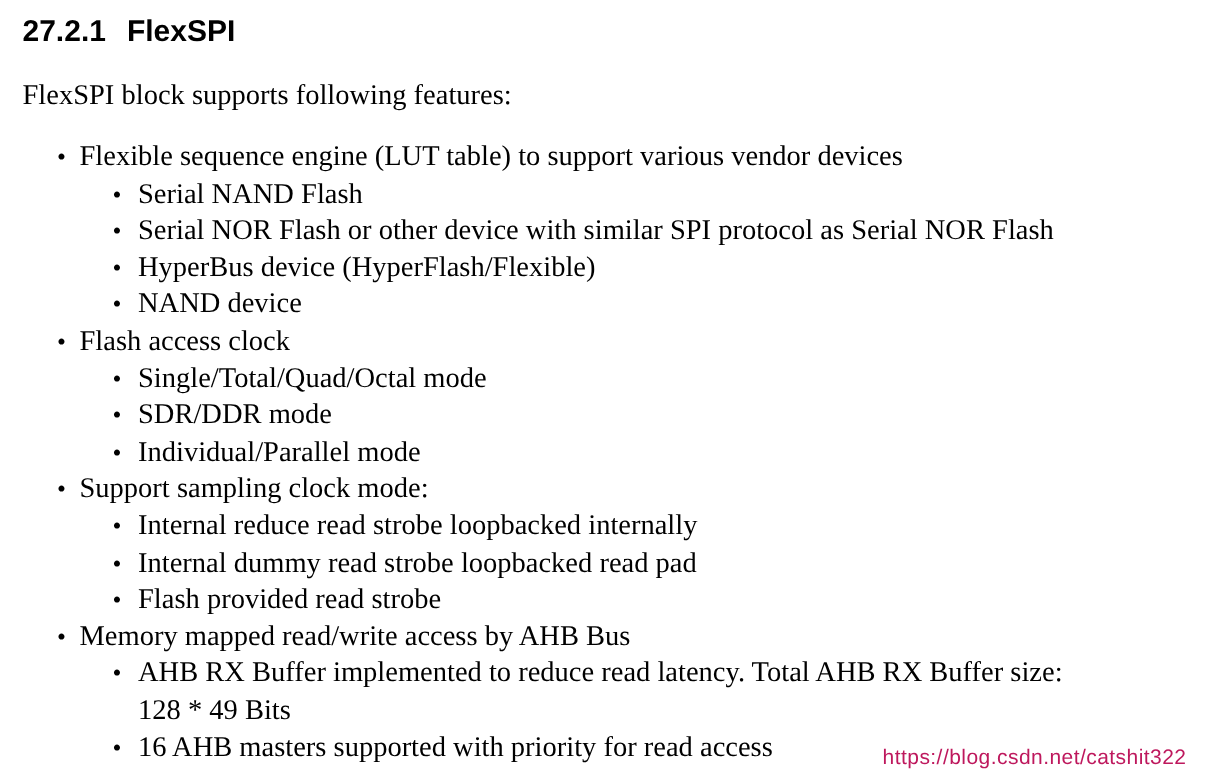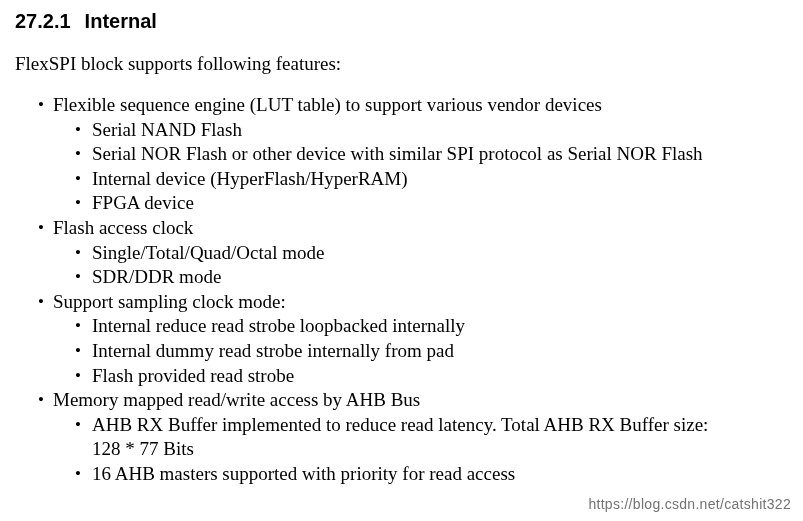--- a/index.html
+++ b/index.html
@@ -75,66 +75,67 @@
   }
   ul.sub-list > li.narrow {
     max-width: 618px;
   }
   .watermark {
     position: absolute;
     right: 12px;
     bottom: 9px;
     font-family: "Liberation Sans", sans-serif;
     font-size: 14px;
-    color: #737373;
+    color: #be185d;
     letter-spacing: 0.3px;
     white-space: nowrap;
   }
 </style>
 </head>
 <body>
 
 <div class="page">
 
   <h1 class="heading">
     <span class="sec-num">27.2.1</span>
-    <span class="sec-title">Internal</span>
+    <span class="sec-title">FlexSPI</span>
   </h1>
 
   <p class="intro">FlexSPI block supports following features:</p>
 
   <ul class="feature-list">
     <li>
       <span>Flexible sequence engine (LUT table) to support various vendor devices</span>
       <ul class="sub-list">
         <li>Serial NAND Flash</li>
         <li>Serial NOR Flash or other device with similar SPI protocol as Serial NOR Flash</li>
-        <li>Internal device (HyperFlash/HyperRAM)</li>
-        <li>FPGA device</li>
+        <li>HyperBus device (HyperFlash/Flexible)</li>
+        <li>NAND device</li>
       </ul>
     </li>
     <li>
       <span>Flash access clock</span>
       <ul class="sub-list">
         <li>Single/Total/Quad/Octal mode</li>
         <li>SDR/DDR mode</li>
+        <li>Individual/Parallel mode</li>
       </ul>
     </li>
     <li>
       <span>Support sampling clock mode:</span>
       <ul class="sub-list">
         <li>Internal reduce read strobe loopbacked internally</li>
-        <li>Internal dummy read strobe internally from pad</li>
+        <li>Internal dummy read strobe loopbacked read pad</li>
         <li>Flash provided read strobe</li>
       </ul>
     </li>
     <li>
       <span>Memory mapped read/write access by AHB Bus</span>
       <ul class="sub-list">
-        <li class="narrow">AHB RX Buffer implemented to reduce read latency. Total AHB RX Buffer size: 128 * 77 Bits</li>
+        <li class="narrow">AHB RX Buffer implemented to reduce read latency. Total AHB RX Buffer size: 128 * 49 Bits</li>
         <li>16 AHB masters supported with priority for read access</li>
       </ul>
     </li>
   </ul>
 
   <div class="watermark">https://blog.csdn.net/catshit322</div>
 
 </div>
 
 </body></html>

